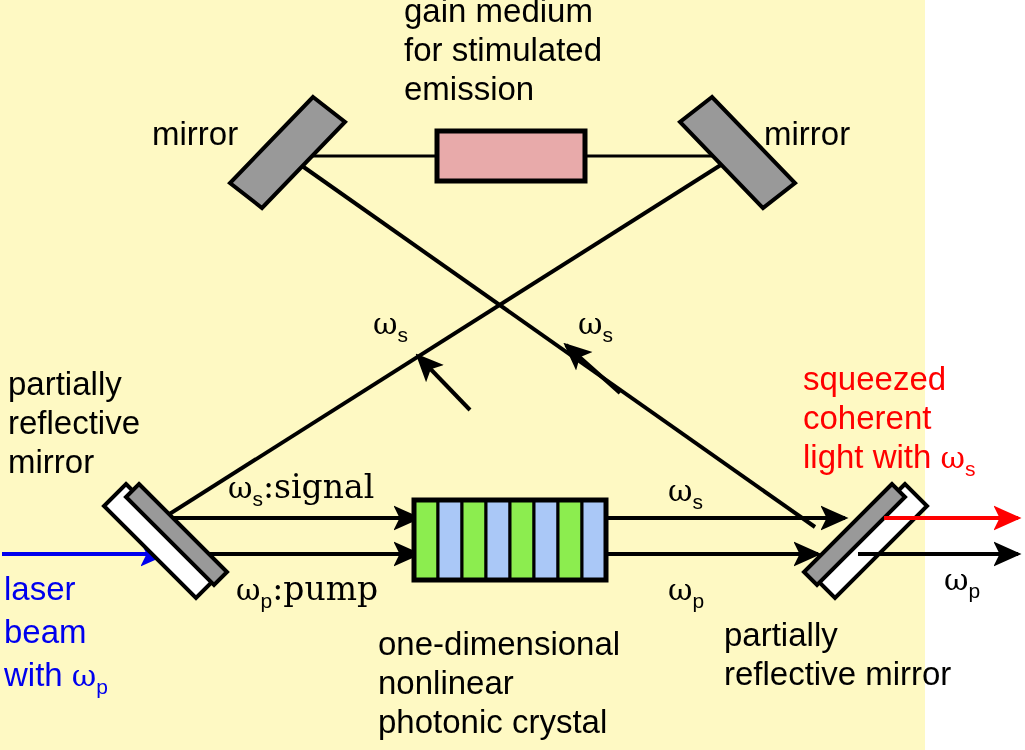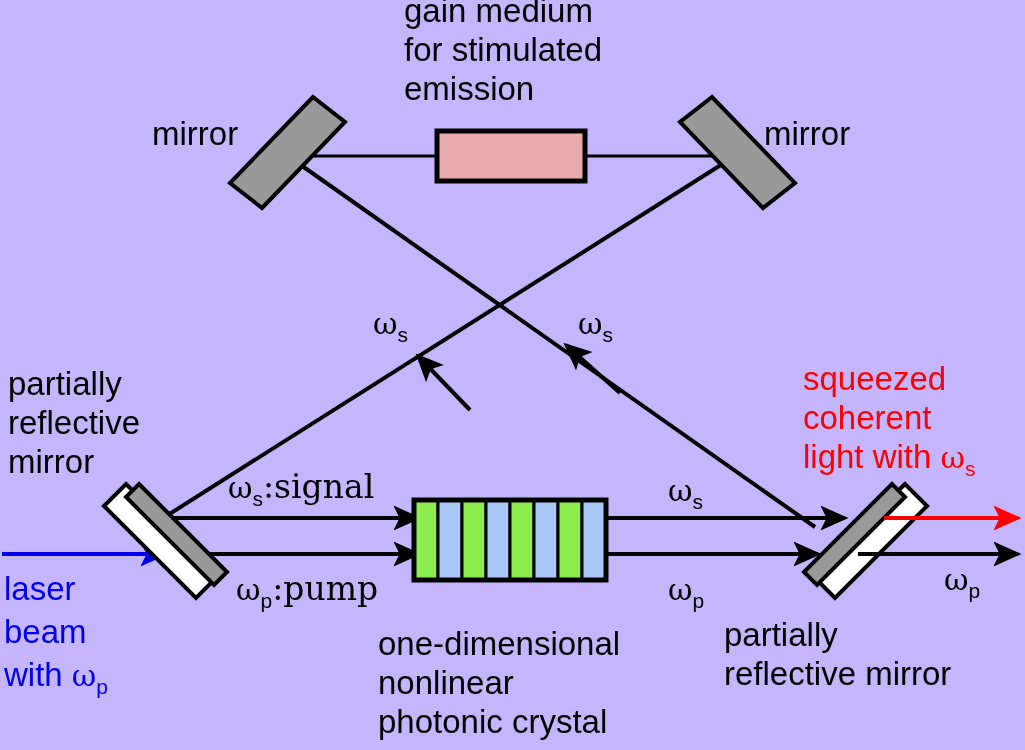--- a/index.html
+++ b/index.html
@@ -8,23 +8,23 @@
     background: #ffffff;
   }
   body {
     width: 1025px;
     height: 750px;
     font-family: "Liberation Sans", sans-serif;
     overflow: hidden;
   }
   #diagram-root {
     position: relative;
-    width: 1025px;
+    width: 925px;
     height: 750px;
-    background: #c4b5fd;
+    background: #fef9c3;
   }
   svg#scene {
     position: absolute;
     top: 0;
     left: 0;
     width: 1025px;
     height: 750px;
     display: block;
   }
   text {

